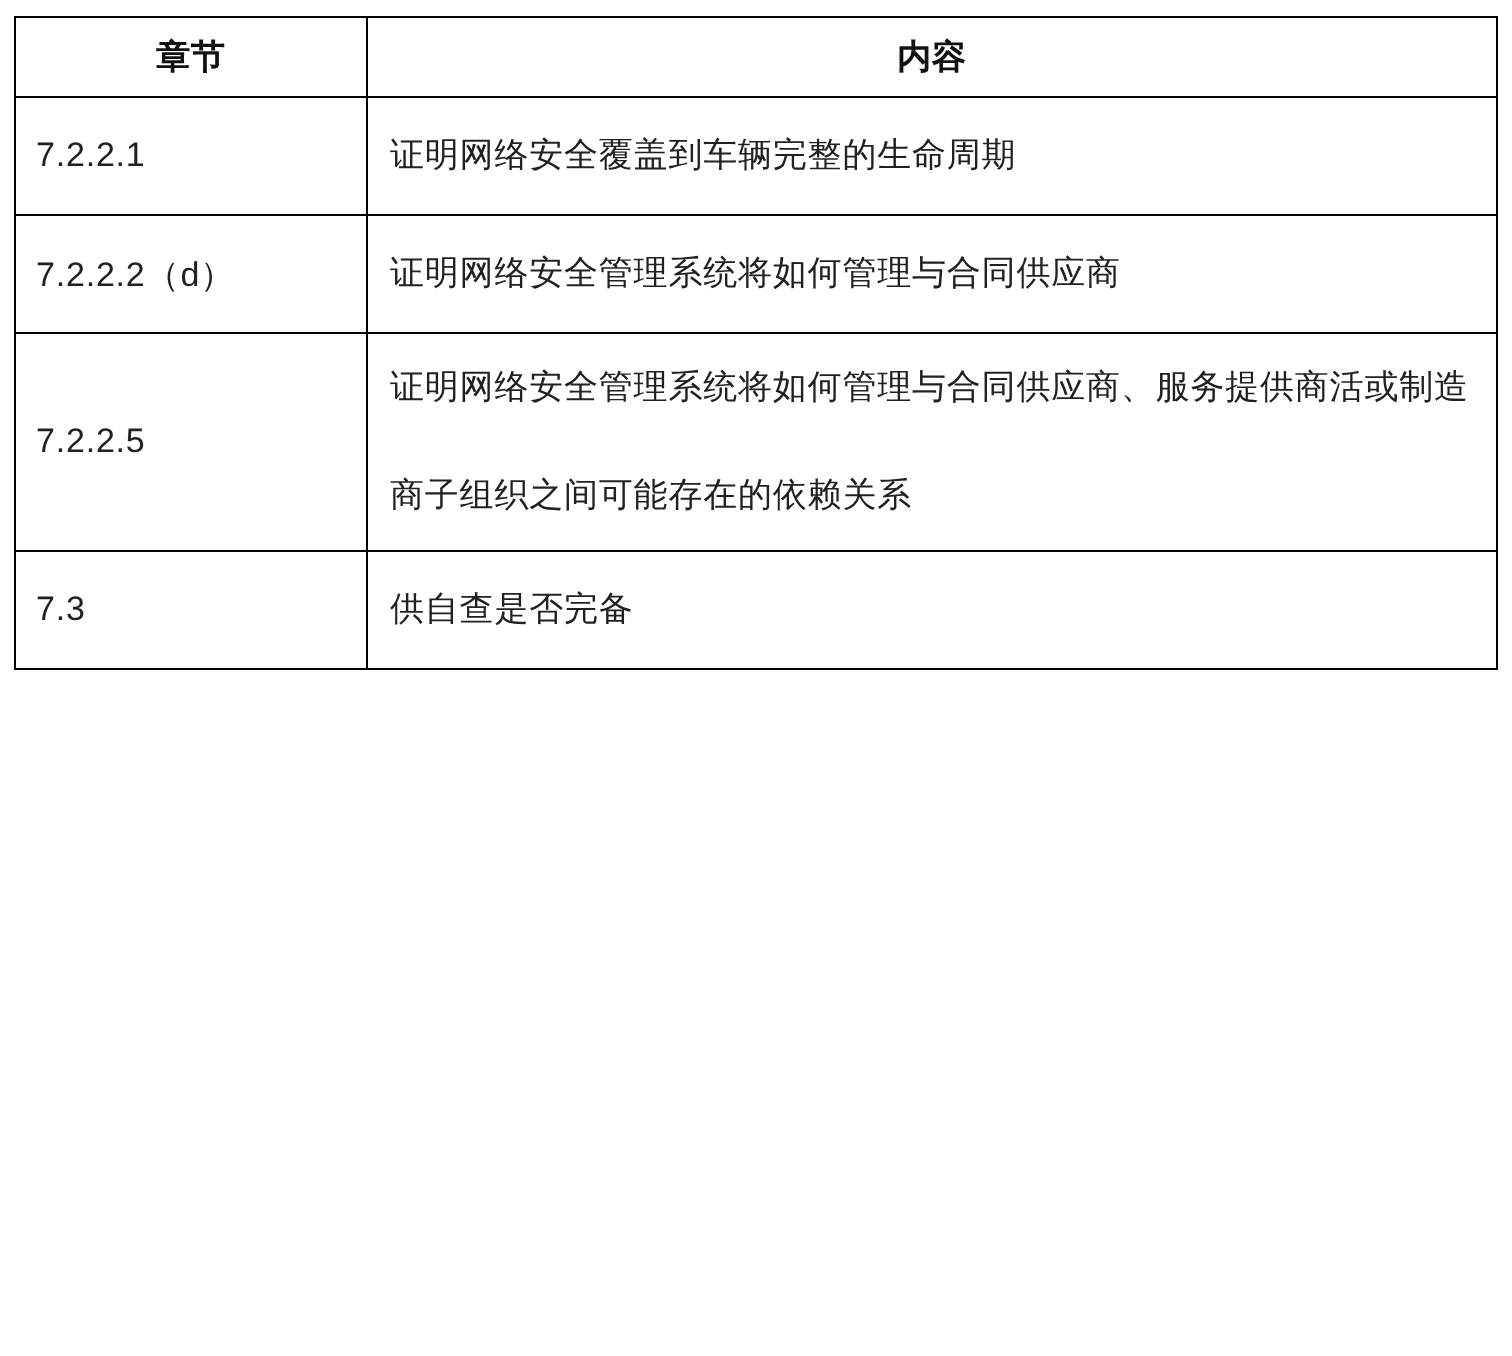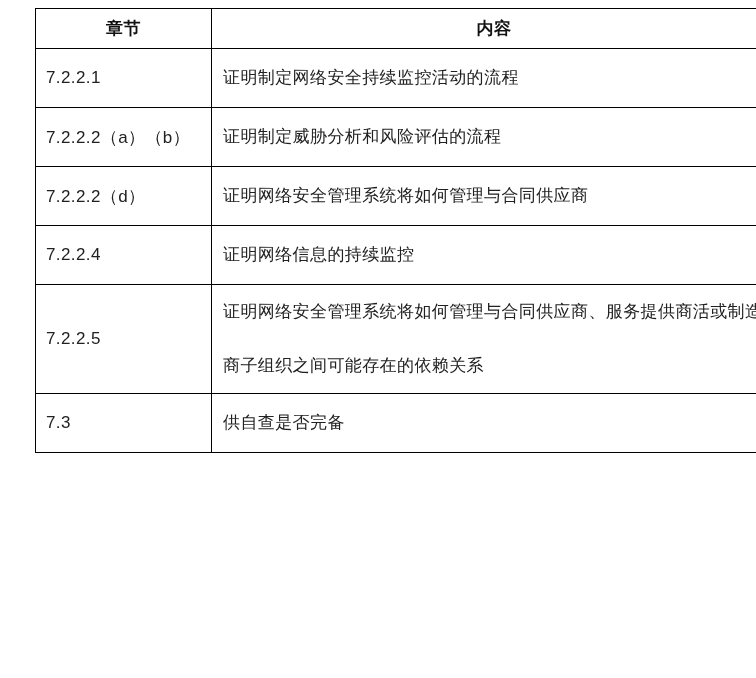--- a/index.html
+++ b/index.html
@@ -8,21 +8,20 @@
     background: #ffffff;
     width: 756px;
     height: 678px;
     font-family: "Liberation Sans", "DejaVu Sans", sans-serif;
     color: #212121;
     overflow: hidden;
   }
   .table-wrap {
     padding: 8px 8px 8px 7px;
     box-sizing: border-box;
-    margin-left: 28px;
   }
   table.req-table {
     border-collapse: collapse;
     width: 741px;
     table-layout: fixed;
     background: #ffffff;
   }
   table.req-table th,
   table.req-table td {
     border: 1.6px solid #000000;
@@ -70,33 +69,25 @@
     </colgroup>
     <thead>
       <tr>
         <th>章节</th>
         <th>内容</th>
       </tr>
     </thead>
     <tbody>
         <tr>
           <td class="col-section">7.2.2.1</td>
-          <td class="col-content">证明制定网络安全持续监控活动的流程</td>
-        </tr>
-        <tr>
-          <td class="col-section">7.2.2.2（a）（b）</td>
-          <td class="col-content">证明制定威胁分析和风险评估的流程</td>
+          <td class="col-content">证明网络安全覆盖到车辆完整的生命周期</td>
         </tr>
         <tr>
           <td class="col-section">7.2.2.2（d）</td>
           <td class="col-content">证明网络安全管理系统将如何管理与合同供应商</td>
-        </tr>
-        <tr>
-          <td class="col-section">7.2.2.4</td>
-          <td class="col-content">证明网络信息的持续监控</td>
         </tr>
         <tr>
           <td class="col-section">7.2.2.5</td>
           <td class="col-content">证明网络安全管理系统将如何管理与合同供应商、服务提供商活或制造商子组织之间可能存在的依赖关系</td>
         </tr>
         <tr>
           <td class="col-section">7.3</td>
           <td class="col-content">供自查是否完备</td>
         </tr>
       </tbody>

